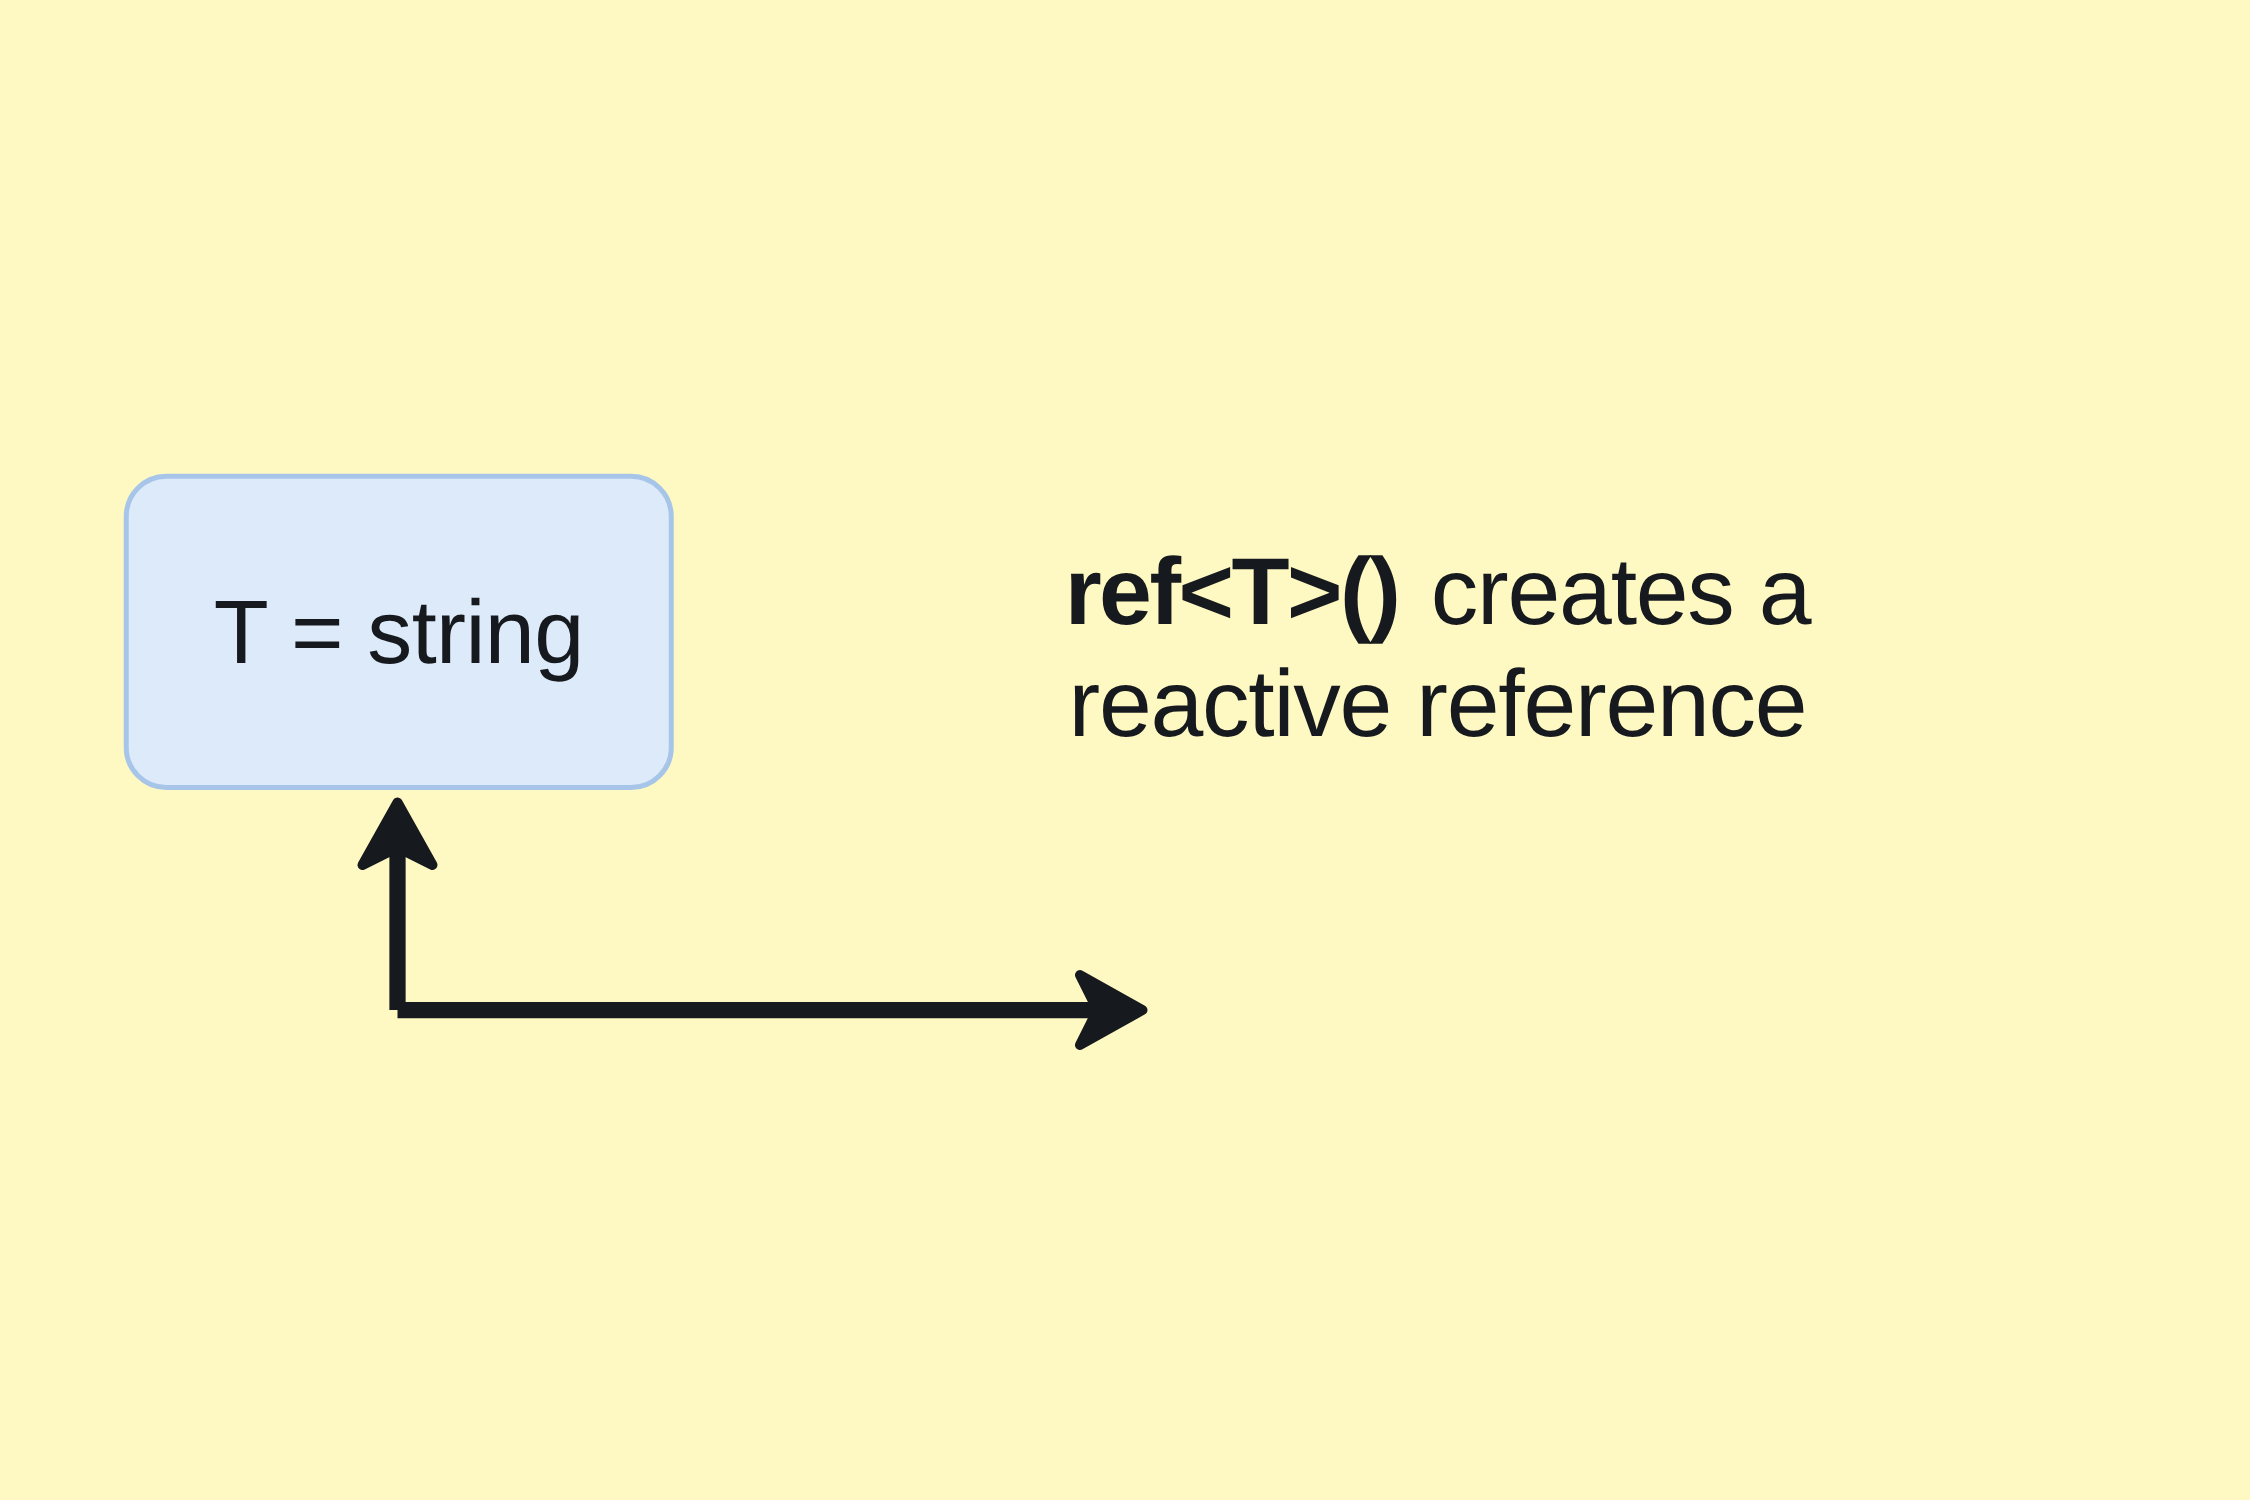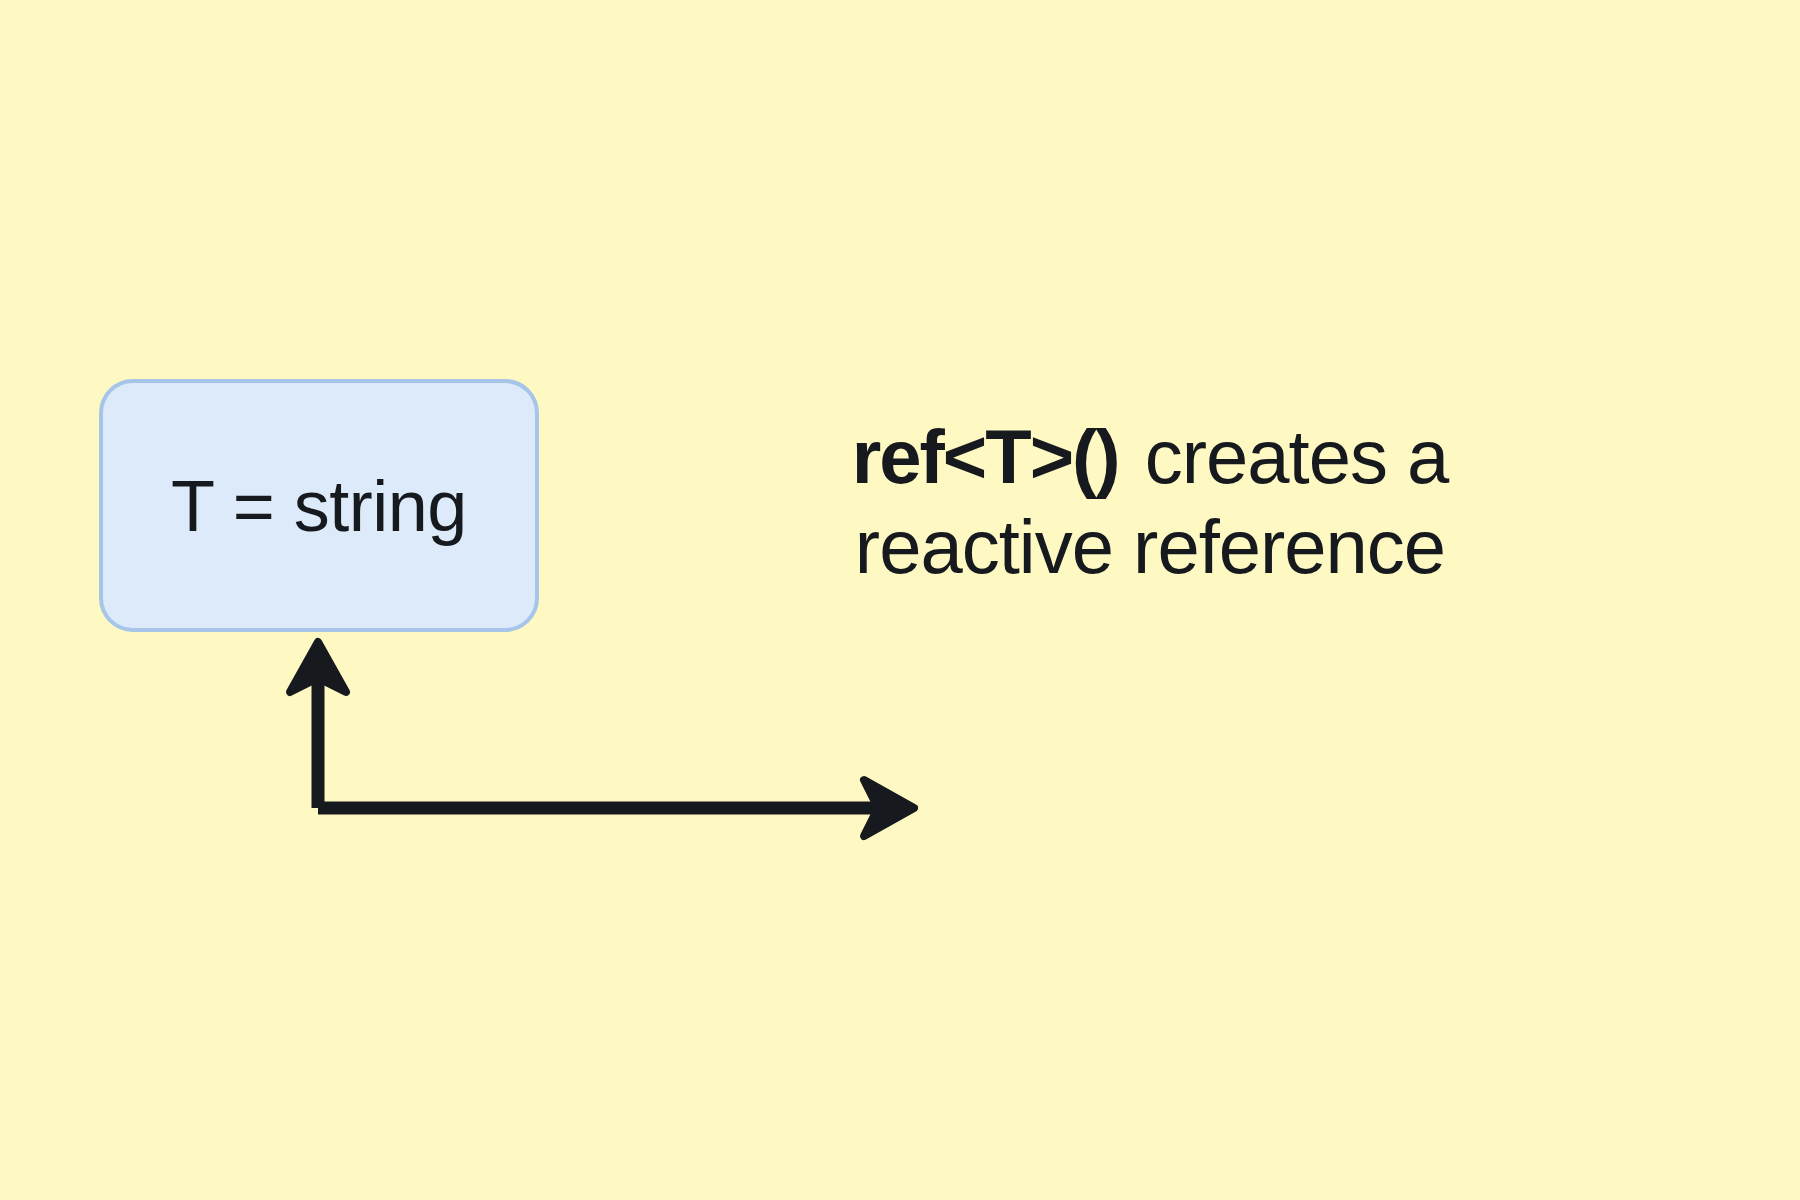--- a/index.html
+++ b/index.html
@@ -53,21 +53,21 @@
     top: 630px;
     width: 660px;
     height: 210px;
     overflow: visible;
   }
 
   
   #description {
     position: absolute;
     left: 690px;
-    top: 412px;
+    top: 429px;
     width: 920px;
     text-align: center;
     font-family: "Liberation Sans", sans-serif;
     font-size: 76px;
     line-height: 1.18;
     color: #16191d;
     letter-spacing: -1px;
   }
   #description .code-strong {
     font-weight: 700;

